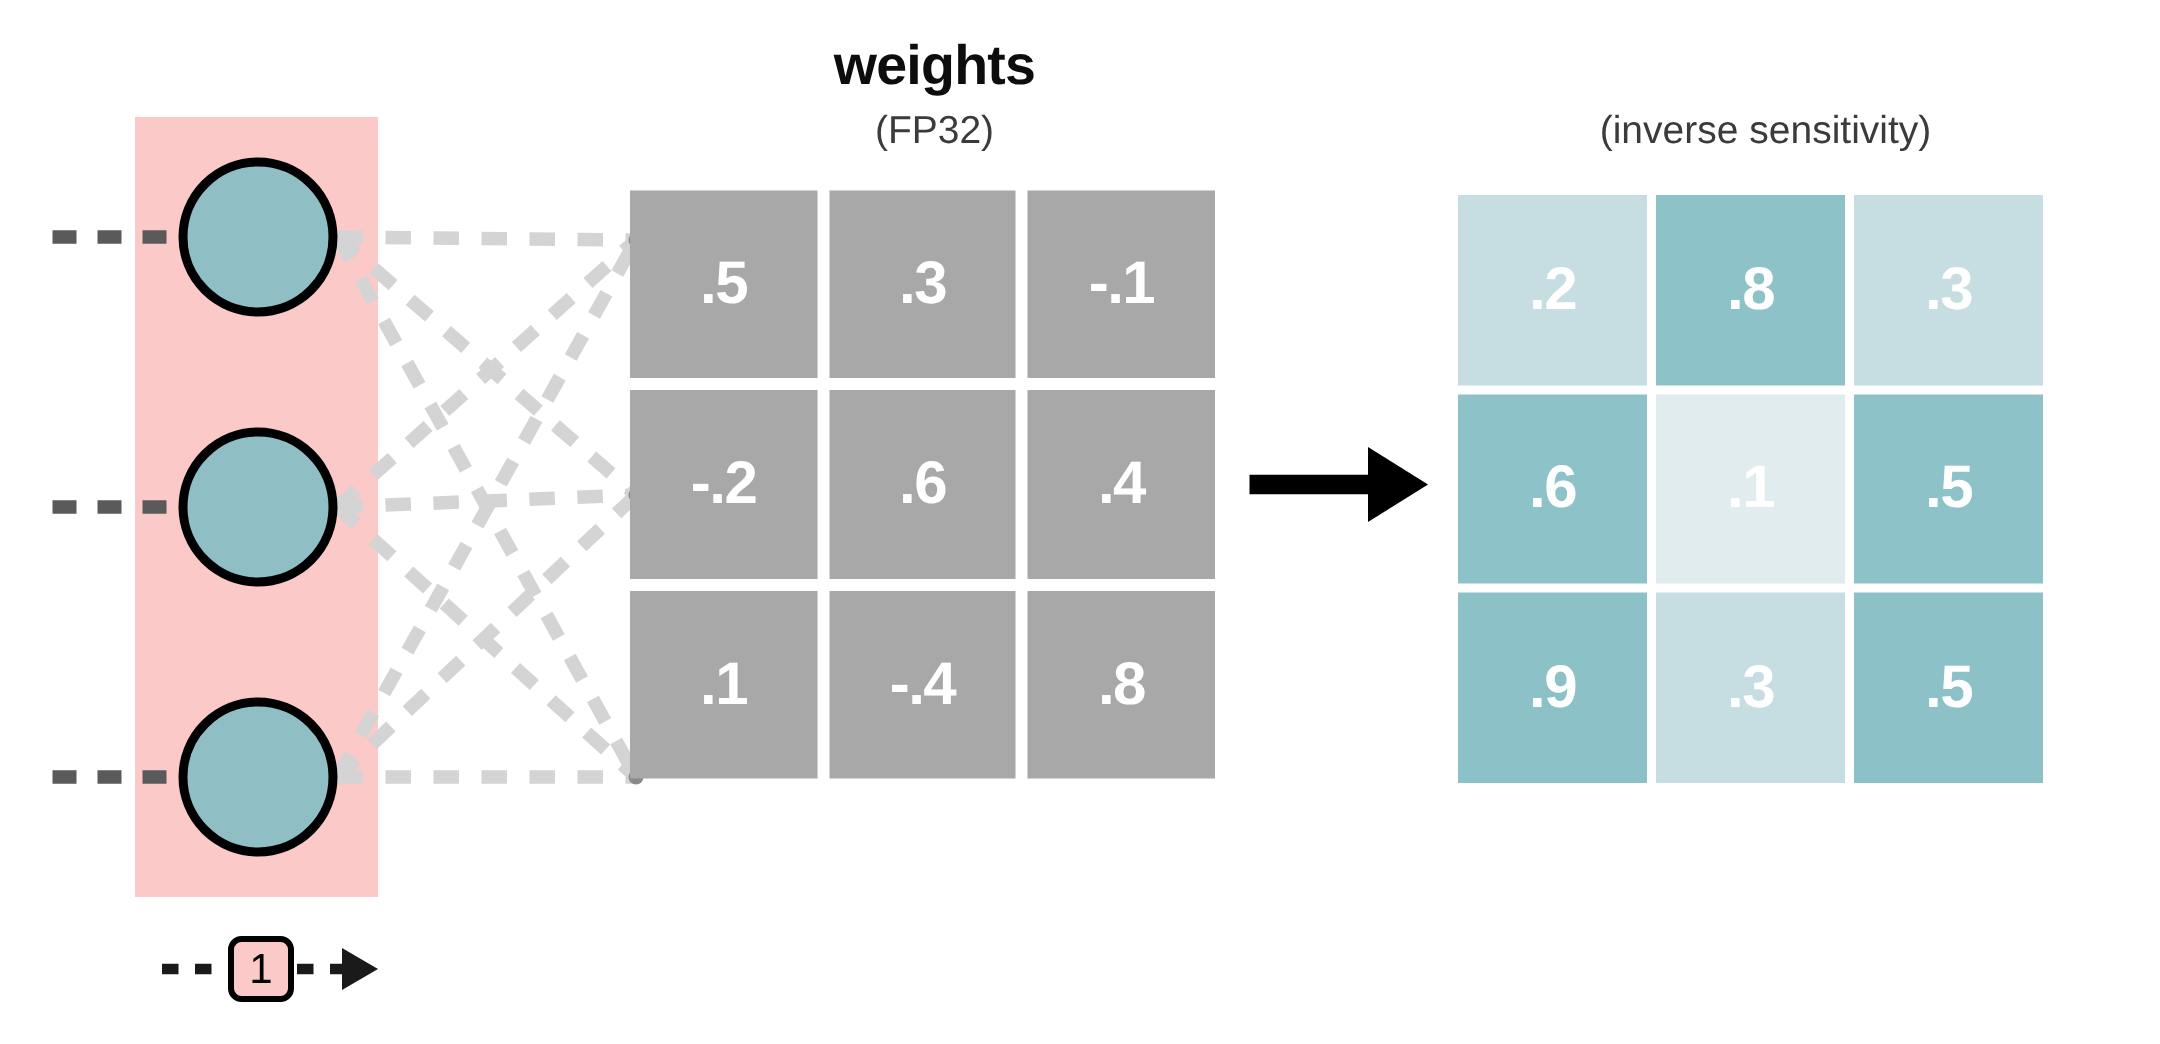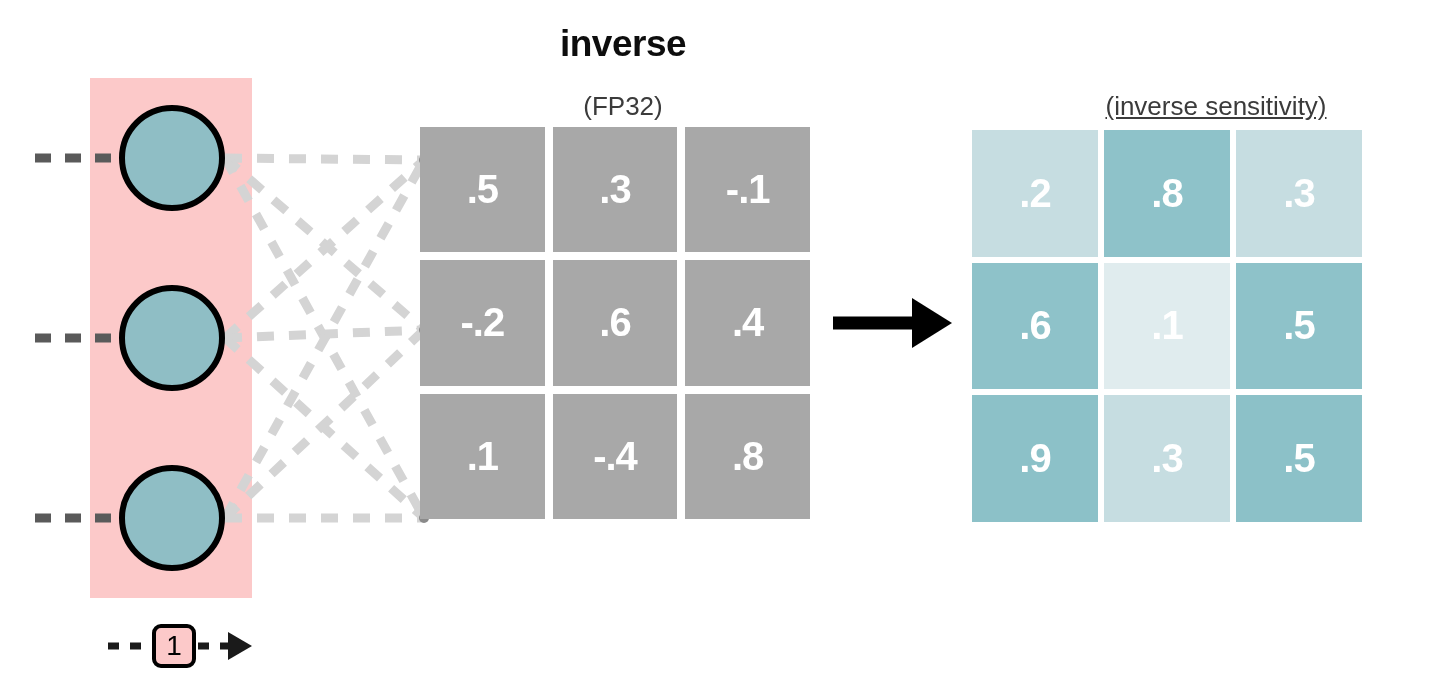--- a/index.html
+++ b/index.html
@@ -31,21 +31,20 @@
     letter-spacing: -0.5px;
     line-height: 44px;
     white-space: nowrap;
   }
   .col-sub {
     text-align: center;
     font-size: 26px;
     color: #3b3b3b;
     line-height: 32px;
     white-space: nowrap;
-    margin-top: 20px;
   }
 
   
   #highlight-rect {
     left: 90px; top: 78px;
     width: 162px; height: 520px;
     background: #fcc9c9;
   }
   .neuron {
     width: 106px; height: 106px;
@@ -102,24 +101,24 @@
     left: 0; top: 0;
     width: 1440px; height: 696px;
     pointer-events: none;
   }
 </style>
 </head>
 <body>
 
 <div id="stage">
 
-  <div class="abs col-title" style="left:423px; top:22px; width:400px;">inverse</div>
+  <div class="abs col-title" style="left:423px; top:22px; width:400px;">weights</div>
   <div class="abs col-sub" style="left:423px; top:70px; width:400px;">(FP32)</div>
 
-  <div class="abs col-sub" style="left:996px; top:70px; width:440px;text-decoration:underline;">(inverse sensitivity)</div>
+  <div class="abs col-sub" style="left:957px; top:70px; width:440px;">(inverse sensitivity)</div>
 
   <div class="abs" id="highlight-rect"></div>
 
   <svg class="overlay">
 
     <g stroke="#5a5a5a" stroke-width="9" stroke-dasharray="16 14" stroke-linecap="butt">
       <line x1="35" y1="158" x2="118" y2="158"></line>
       <line x1="35" y1="338" x2="118" y2="338"></line>
       <line x1="35" y1="518" x2="118" y2="518"></line>
     </g>

